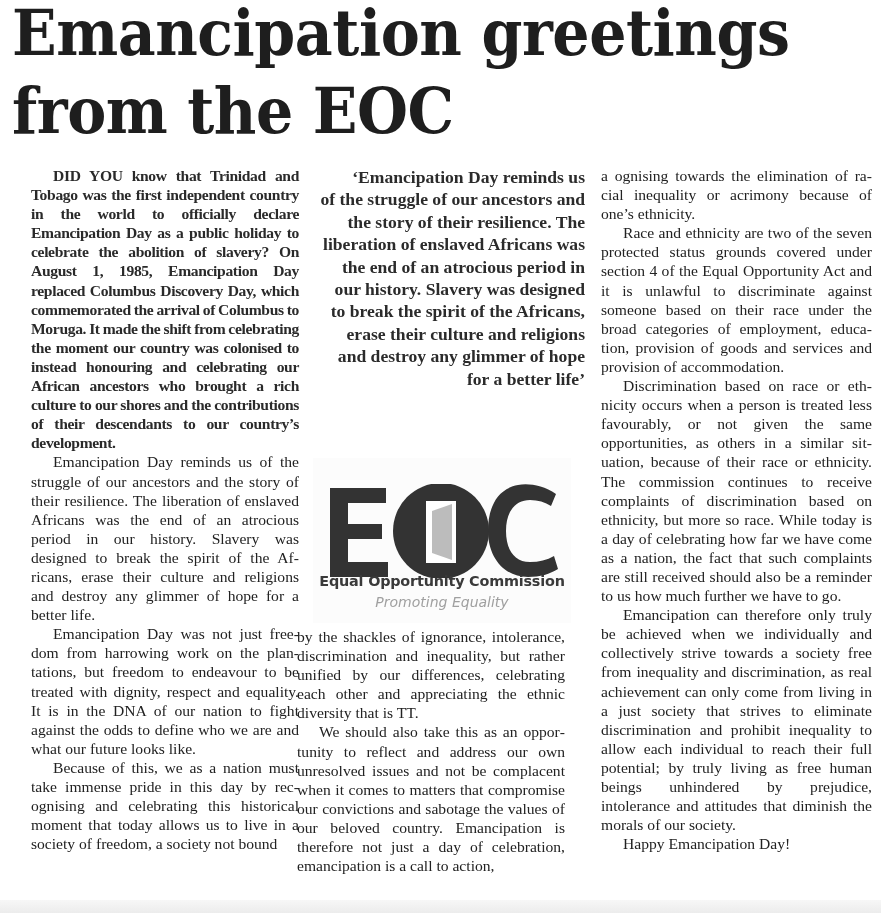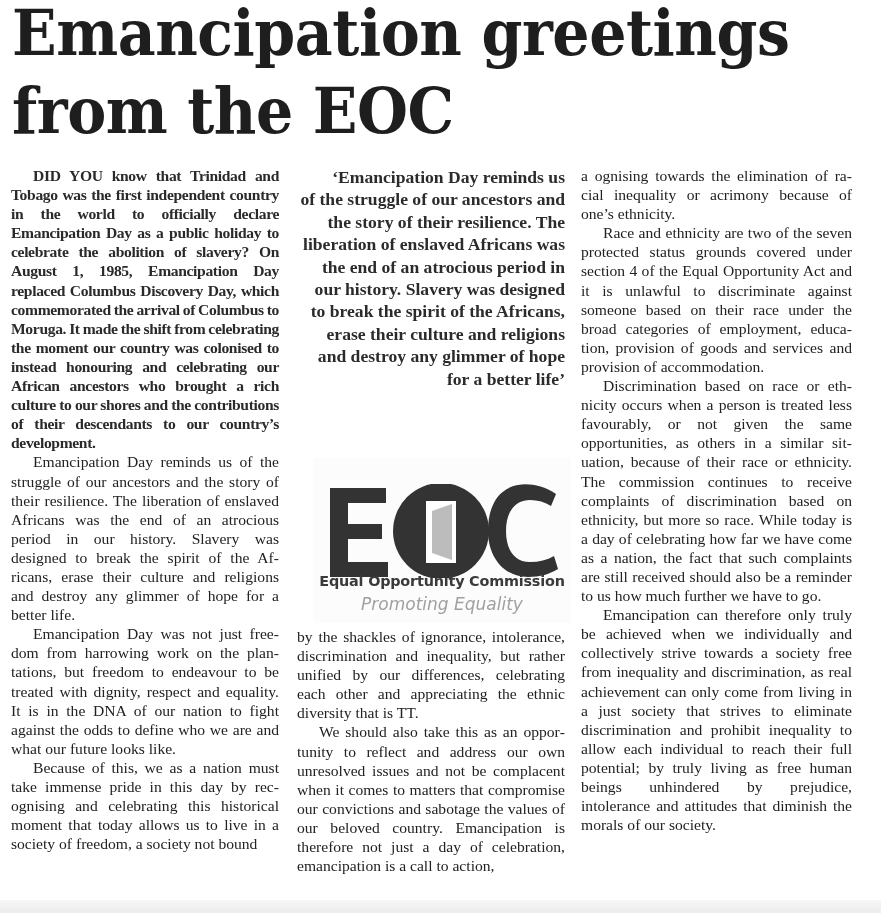--- a/index.html
+++ b/index.html
@@ -22,21 +22,21 @@
     position:absolute; left:12px; top:-6px; width:840px;
     font-family:"DejaVu Serif","Liberation Serif",serif;
     font-weight:bold; font-size:63px; line-height:78px;
     color:#1e1e1e; letter-spacing:-0.5px;
     transform:scaleX(0.93); transform-origin:left top;
     margin:0;
   }
   .col {
     position:absolute; top:166px;
     font-size:15.6px; line-height:19.1px;
-    text-align:justify; hyphens:manual;
+    text-align:justify; hyphens:manual;margin-left:20px;
   }
   .col p { margin:0; text-indent:22px; }
   .col1 { left:11px; width:268px; }
   .col2 { left:297px; width:268px; }
   .col3 { left:581px; width:271px; }
   .col1 p.lead { font-weight:bold; color:#2a2a2a; }
   .pullquote {
     font-weight:bold; font-size:17.6px; line-height:22.4px;
     text-align:right; color:#2b2b2b; margin:0 0 0 0;
     padding-top:0px;
@@ -48,21 +48,21 @@
   }
   .logo-letters { position:absolute; left:15px; top:26px; width:235px; height:94px; }
   .logo-name {
     position:absolute; left:0; width:258px; top:115px;
     text-align:center; font-family:"DejaVu Sans","Liberation Sans",sans-serif;
     font-weight:bold; font-size:14.4px; color:#3a3a3a; letter-spacing:-0.2px;
   }
   .logo-tag {
     position:absolute; left:0; width:258px; top:136px;
     text-align:center; font-family:"DejaVu Sans","Liberation Sans",sans-serif;
-    font-style:italic; font-size:17px; color:#a0a0a0;
+    font-style:italic; font-size:14px; color:#a0a0a0;
   }
   .col2-body { position:absolute; left:297px; top:627px; width:268px;
     font-size:15.6px; line-height:19.1px; text-align:justify; }
   .col2-body p { margin:0; text-indent:22px; }
   .col2-body p.cont { text-indent:0; }
   .col3 p.cont { text-indent:0; }
   .tight { letter-spacing:-0.35px; word-spacing:-1px; }
 </style>
 </head>
 <body>
@@ -100,16 +100,17 @@
   <div class="col2-body">
     <p class="cont">by the shackles of ignorance, intolerance, discrimination and inequality, but rather unified by our differences, celebrating each other and appreciating the ethnic diversity that is TT.</p>
     <p>We should also take this as an oppor­tunity to reflect and address our own unresolved issues and not be complacent when it comes to matters that compro­mise our convictions and sabotage the values of our beloved country. Emanci­pation is therefore not just a day of cele­bration, emancipation is a call to action,</p>
   </div>
 
   <div class="col col3">
     <p class="cont">a ognising towards the elimination of ra­cial inequality or acrimony because of one’s ethnicity.</p>
     <p>Race and ethnicity are two of the seven protected status grounds covered under section 4 of the Equal Opportunity Act and it is unlawful to discriminate against someone based on their race under the broad categories of employment, educa­tion, provision of goods and services and provision of accommodation.</p>
     <p>Discrimination based on race or eth­nicity occurs when a person is treated less favourably, or not given the same opportunities, as others in a similar sit­uation, because of their race or ethnici­ty. The commission continues to receive complaints of discrimination based on ethnicity, but more so race. While today is a day of celebrating how far we have come as a nation, the fact that such com­plaints are still received should also be a reminder to us how much further we have to go.</p>
     <p>Emancipation can therefore only truly be achieved when we individually and collectively strive towards a society free from inequality and discrimination, as real achievement can only come from living in a just society that strives to eliminate discrimination and prohibit inequality to allow each individual to reach their full potential; by truly living as free human beings unhindered by prejudice, intolerance and attitudes that diminish the morals of our society.</p>
+    <p>Happy Emancipation Day!</p>
   </div>
 
   <div class="bottom-strip"></div>
 </div>
 
 </body></html>

